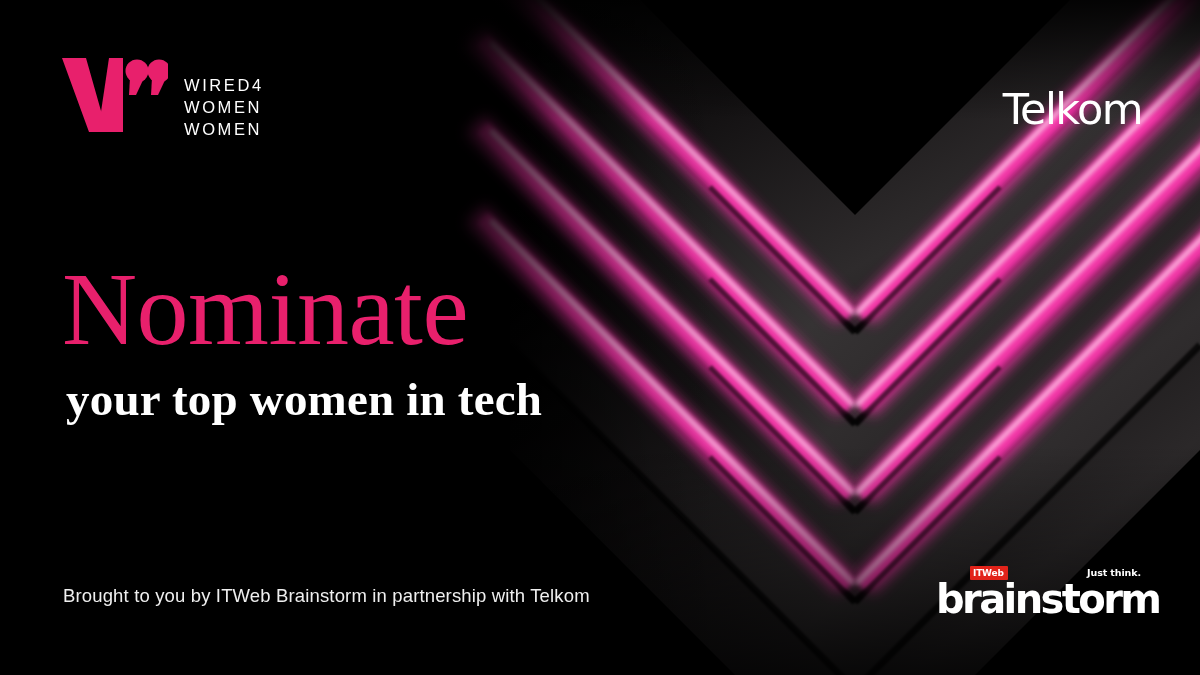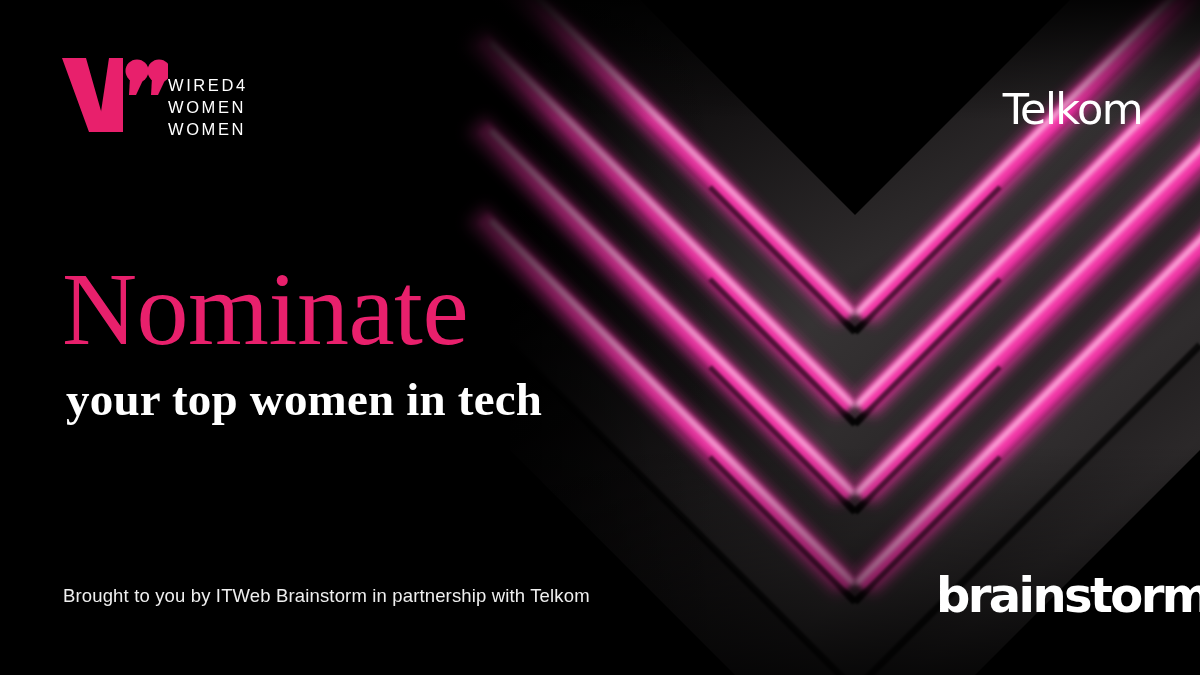--- a/index.html
+++ b/index.html
@@ -75,20 +75,21 @@
     pointer-events: none;
   }
 
   
   .award-logo {
     position: absolute;
     left: 60px;
     top: 52px;
     display: flex;
     align-items: flex-start;
+    gap: 16px;
     z-index: 5;
   }
   .award-mark {
     width: 108px;
     height: 86px;
     flex: 0 0 auto;
   }
   .award-wordmark {
     padding-top: 23px;
     color: #ffffff;
@@ -191,21 +192,21 @@
     color: #ffffff;
     font-family: "DejaVu Sans", sans-serif;
     font-size: 9.5px;
     font-weight: bold;
     letter-spacing: -0.1px;
     line-height: 12px;
   }
   .brainstorm-word {
     color: #ffffff;
     font-family: "DejaVu Sans", sans-serif;
-    font-size: 48px;
+    font-size: 40px;
     font-weight: bold;
     letter-spacing: -2.6px;
     line-height: 1;
     text-align: right;
   }
 </style>
 </head>
 <body>
 
 <div class="banner">
@@ -387,16 +388,20 @@
   <div class="telkom-logo">Telkom</div>
 
   <div class="headline">
     <div class="headline-main" style="color: rgb(232, 32, 108);">Nominate</div>
     <div class="headline-sub" style="color: rgb(255, 255, 255);">your top women in tech</div>
   </div>
 
   <div class="credit">Brought to you by ITWeb Brainstorm in partnership with Telkom</div>
 
   <div class="brainstorm-logo">
+    <div class="brainstorm-top">
+      <span class="itweb-badge" style="background: rgb(226, 35, 26);">ITWeb</span>
+      <span class="brainstorm-tagline">Just think.</span>
+    </div>
     <div class="brainstorm-word">brainstorm</div>
   </div>
 
 </div>
 
 </body></html>

